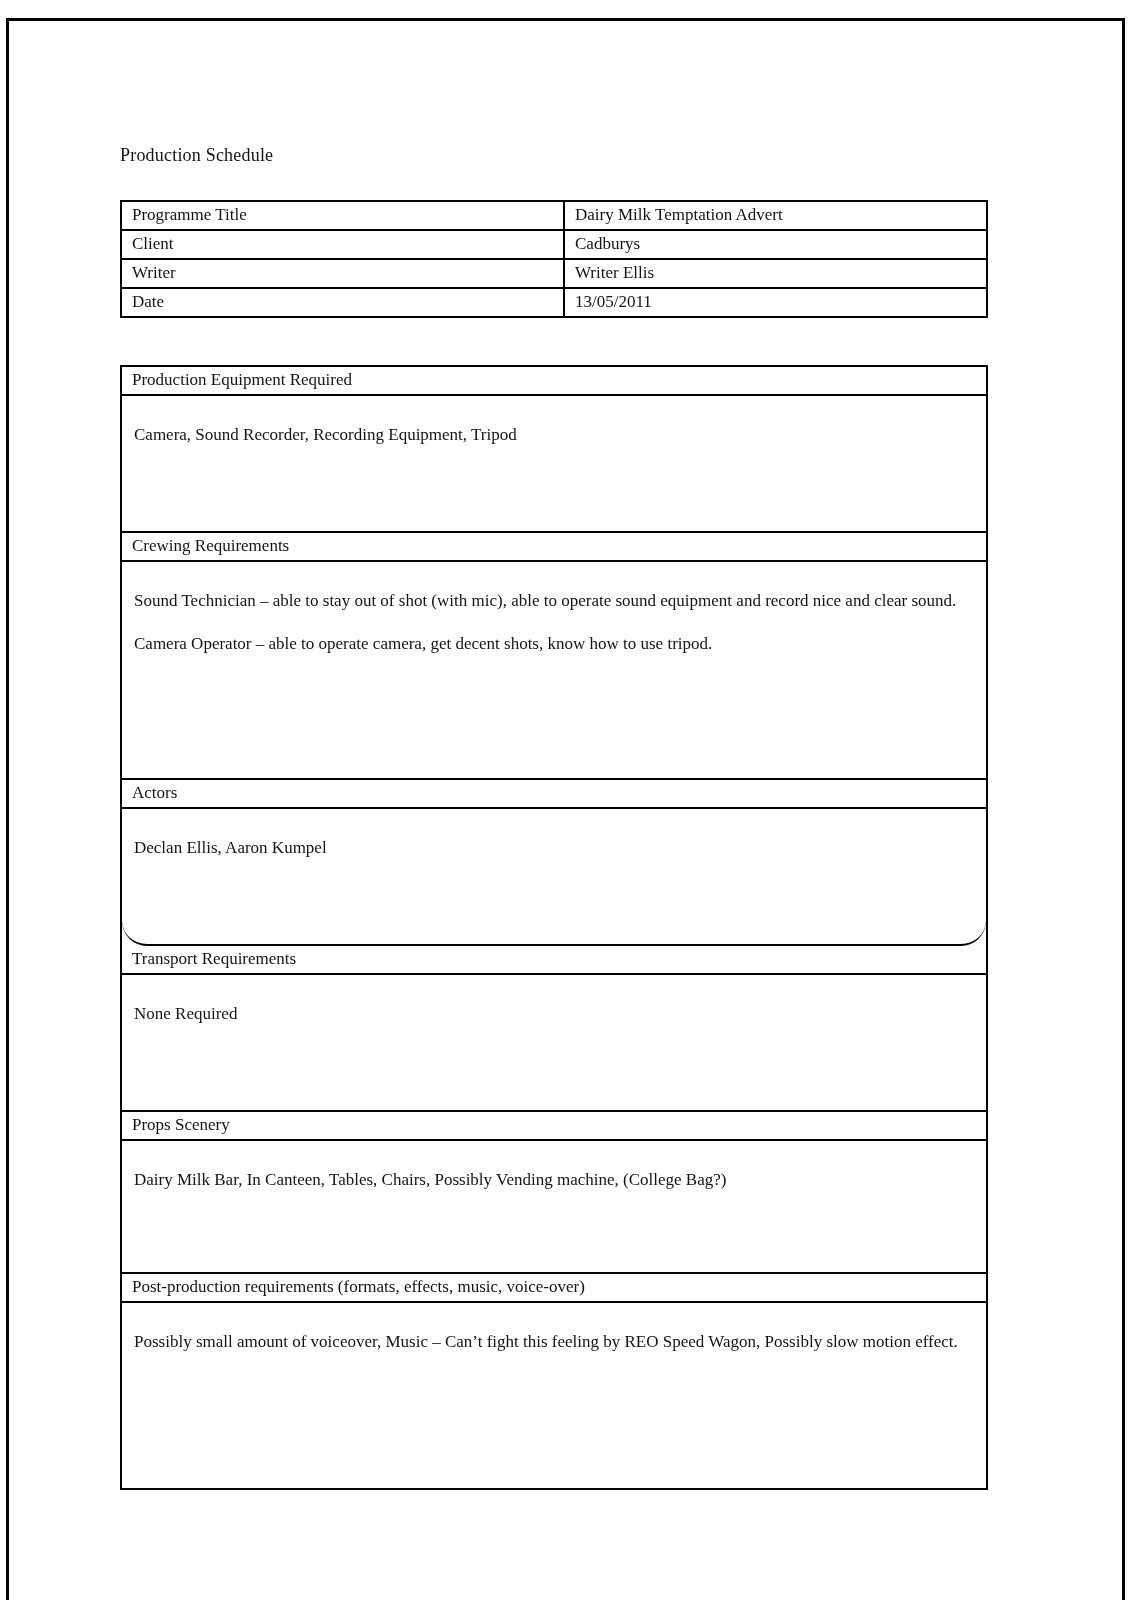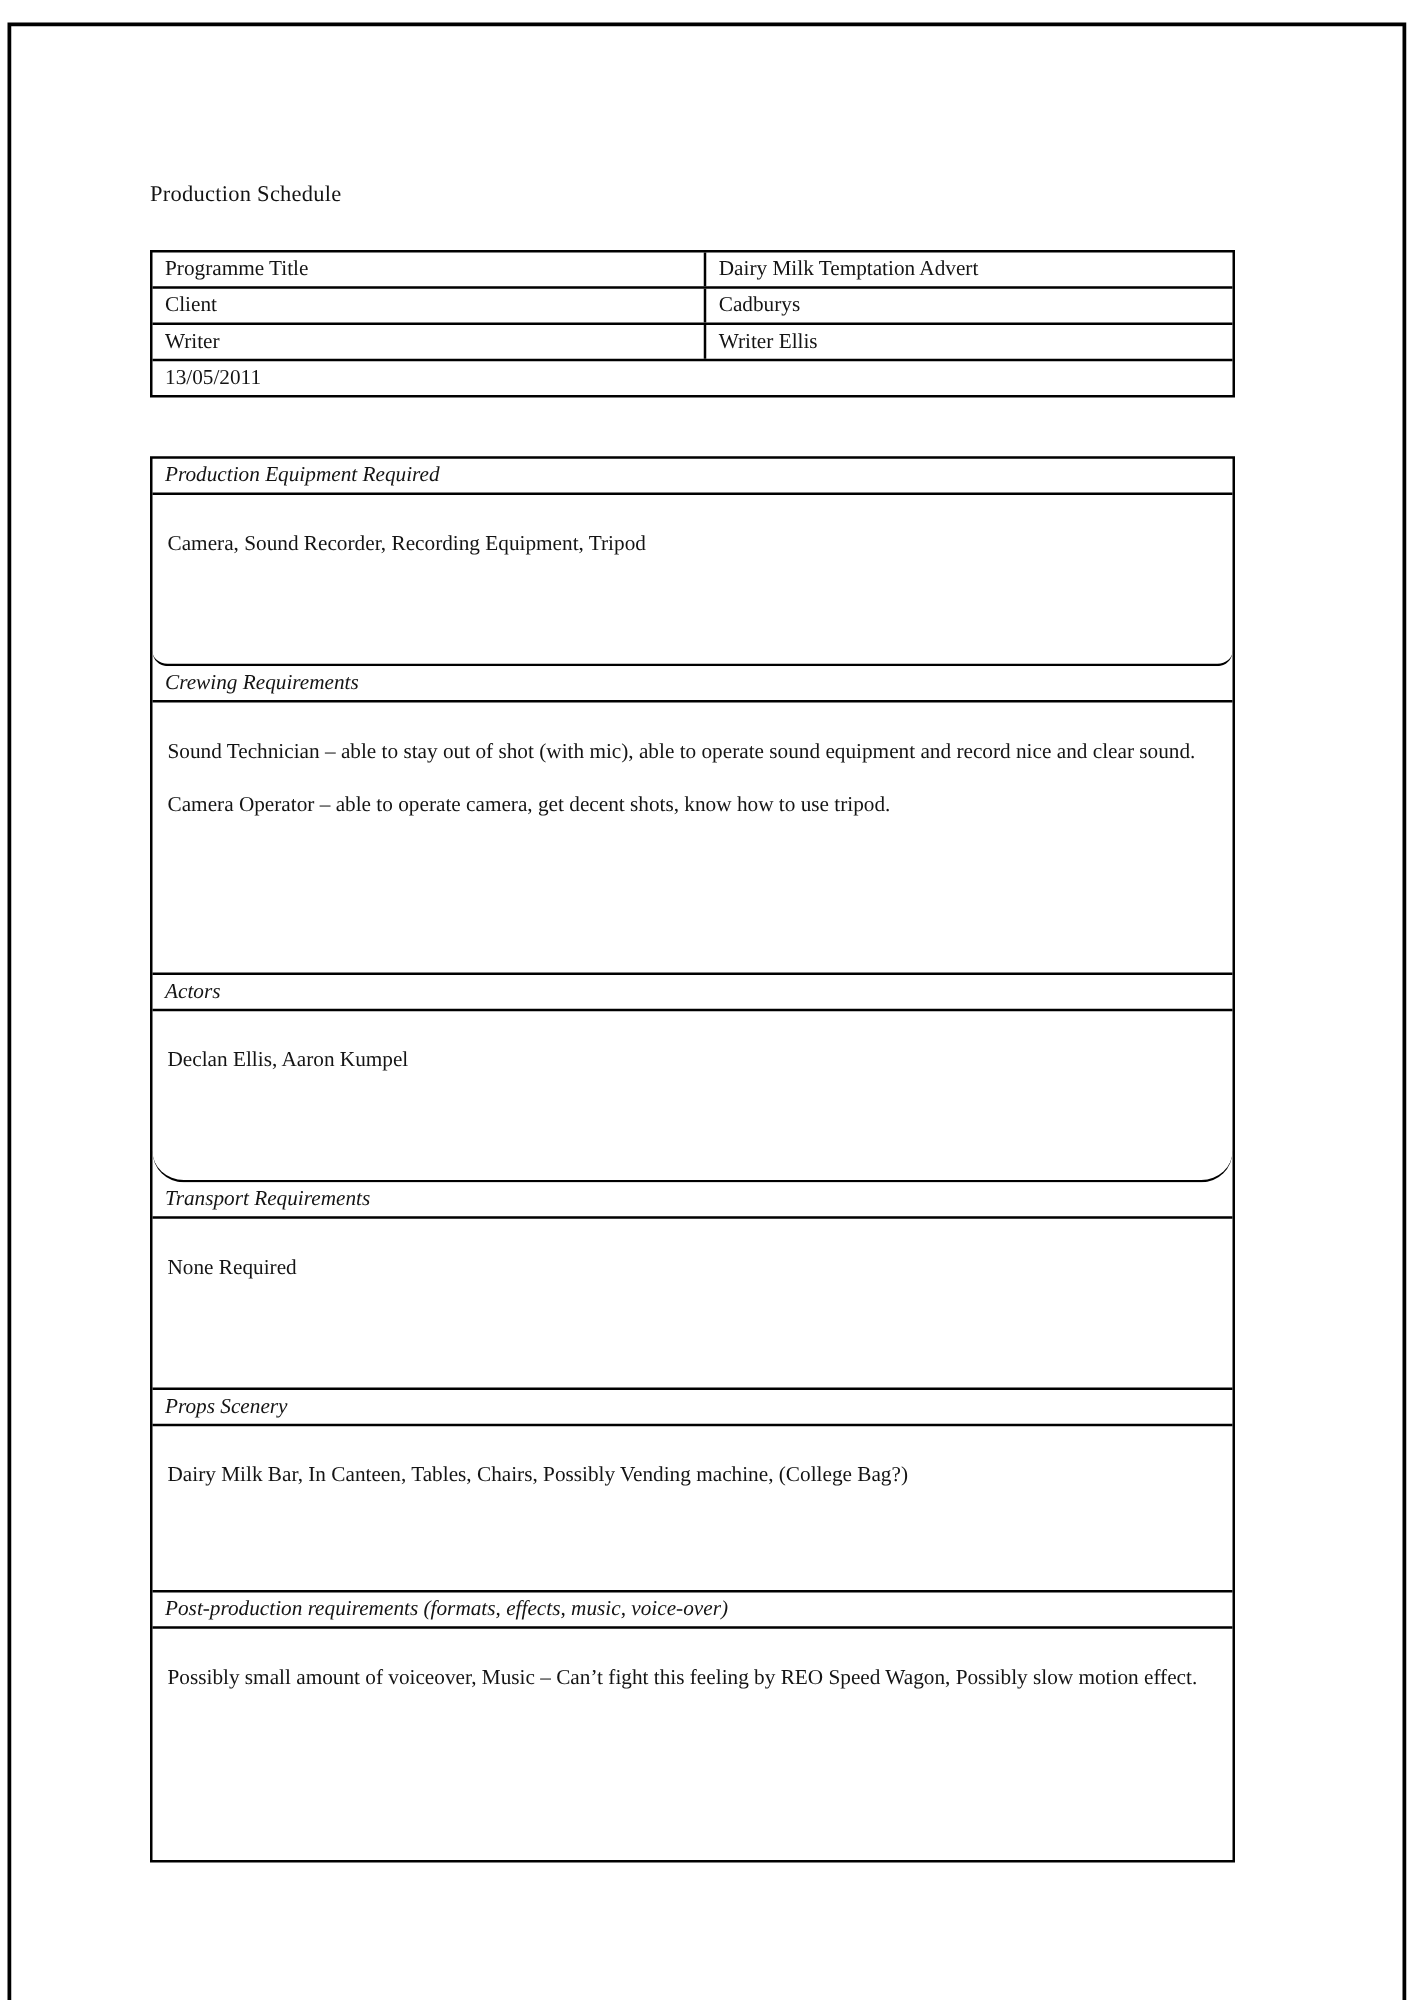--- a/index.html
+++ b/index.html
@@ -54,31 +54,30 @@
   
   .sections-table {
     margin-top: 47px;
     border: 2px solid #000000;
     width: 100%;
   }
   .sec-header {
     border-bottom: 2px solid #000000;
     padding: 3px 10px 4px 10px;
     font-size: 17px;
-    font-style: italic;
   }
   .sec-body {
     border-bottom: 2px solid #000000;
     padding: 28px 14px 12px 12px;
     font-size: 17px;
     line-height: 1.35;
   }
   .sec-body:last-child { border-bottom: none; }
   .sec-body p { margin: 0 0 20px 0; }
-  .body-1 { min-height: 137px; border-radius: 12px; }
+  .body-1 { min-height: 137px; }
   .body-2 { min-height: 218px; }
   .body-3 { min-height: 137px; border-radius: 25px; }
   .body-4 { min-height: 137px; }
   .body-5 { min-height: 133px; }
   .body-6 { min-height: 185px; }
 </style>
 </head>
 <body>
 
 <div class="page">
@@ -93,20 +92,21 @@
       </div>
       <div class="info-row">
         <div class="info-label">Client</div>
         <div class="info-value">Cadburys</div>
       </div>
       <div class="info-row">
         <div class="info-label">Writer</div>
         <div class="info-value">Writer Ellis</div>
       </div>
       <div class="info-row">
+        <div class="info-label">Date</div>
         <div class="info-value">13/05/2011</div>
       </div>
     </div>
 
     <div class="sections-table">
 
       <div class="sec-header">Production Equipment Required</div>
       <div class="sec-body body-1">
         <p>Camera, Sound Recorder, Recording Equipment, Tripod</p>
       </div>

